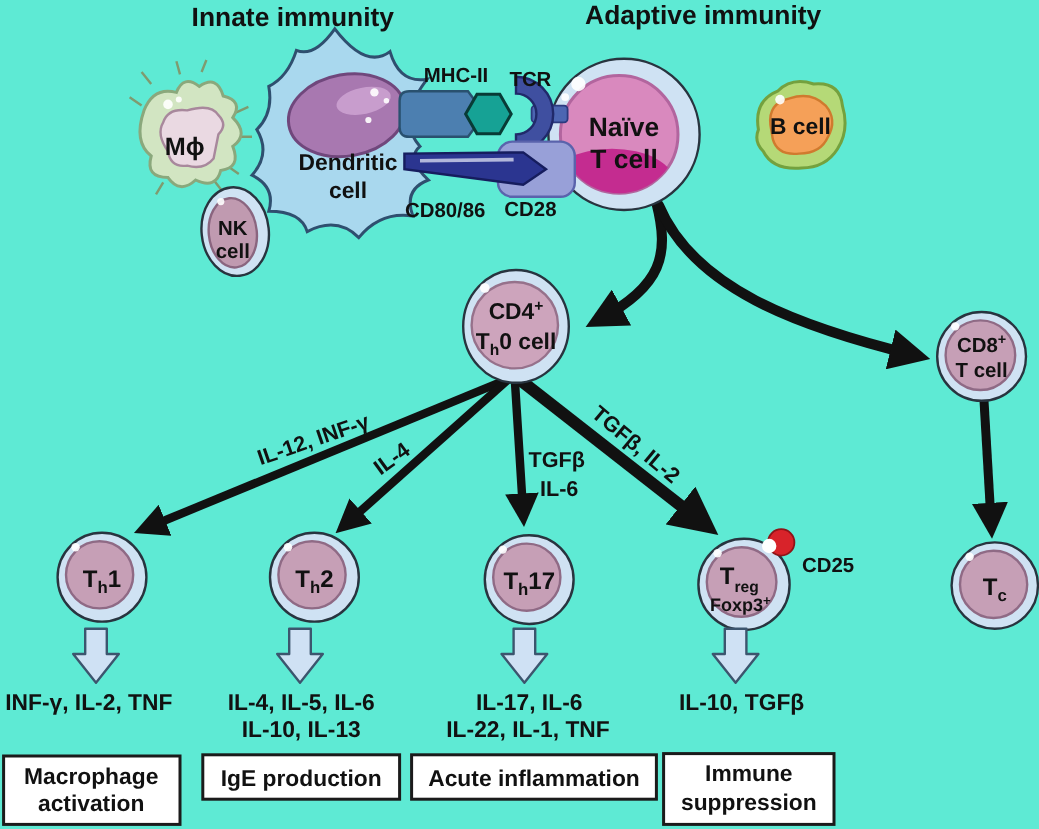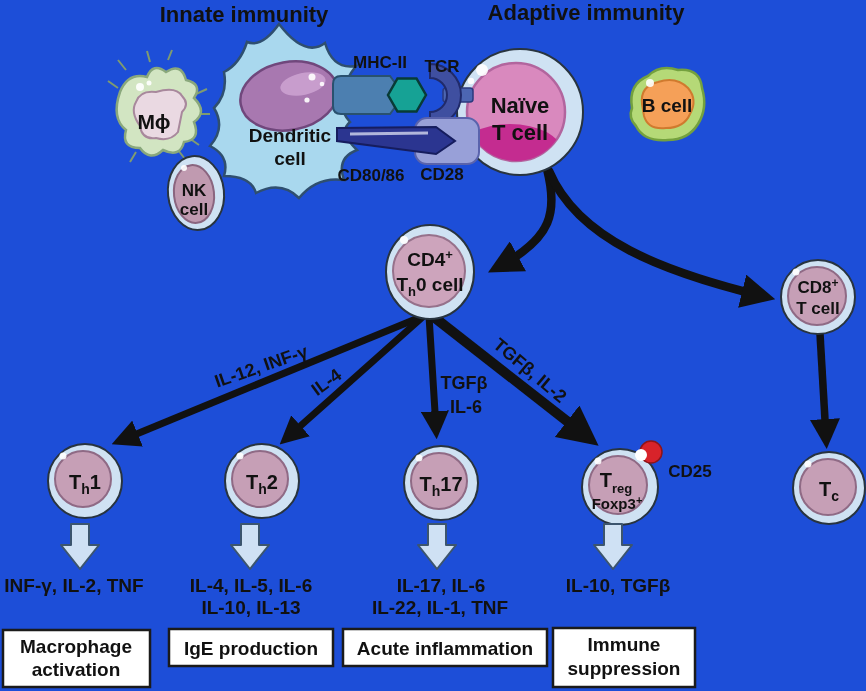--- a/index.html
+++ b/index.html
@@ -1,16 +1,16 @@
 <!DOCTYPE html>
 <html><head>
 <meta charset="utf-8">
 <style>
   html,body{margin:0;padding:0;background:#ffffff;}
-  #stage{position:relative;width:866px;height:691px;background:#1d4ed8;overflow:hidden;}
+  #stage{position:relative;width:866px;height:691px;background:#5eead4;overflow:hidden;}
   svg text{font-family:"Liberation Sans","DejaVu Sans",sans-serif;font-weight:bold;fill:#111111;}
   .tm{text-anchor:middle;}
   .f22{font-size:22px}.f21{font-size:21px}.f20{font-size:20px}.f19{font-size:19px}
   .f18{font-size:18px}.f17{font-size:17px}.f15{font-size:15px}
   .ring{fill:#cfe2f3;stroke:#28343f;stroke-width:2;}
   .mauve{fill:#c69fb6;stroke:#8f6a85;stroke-width:2;}
   .ln{stroke:#111111;fill:none;}
   .shine{fill:#ffffff;opacity:.9;}
   .box{fill:#ffffff;stroke:#1b1b1b;stroke-width:2.5;}
   .blockArrow{fill:#cfe1f4;stroke:#3c556e;stroke-width:2;stroke-linejoin:round;}

